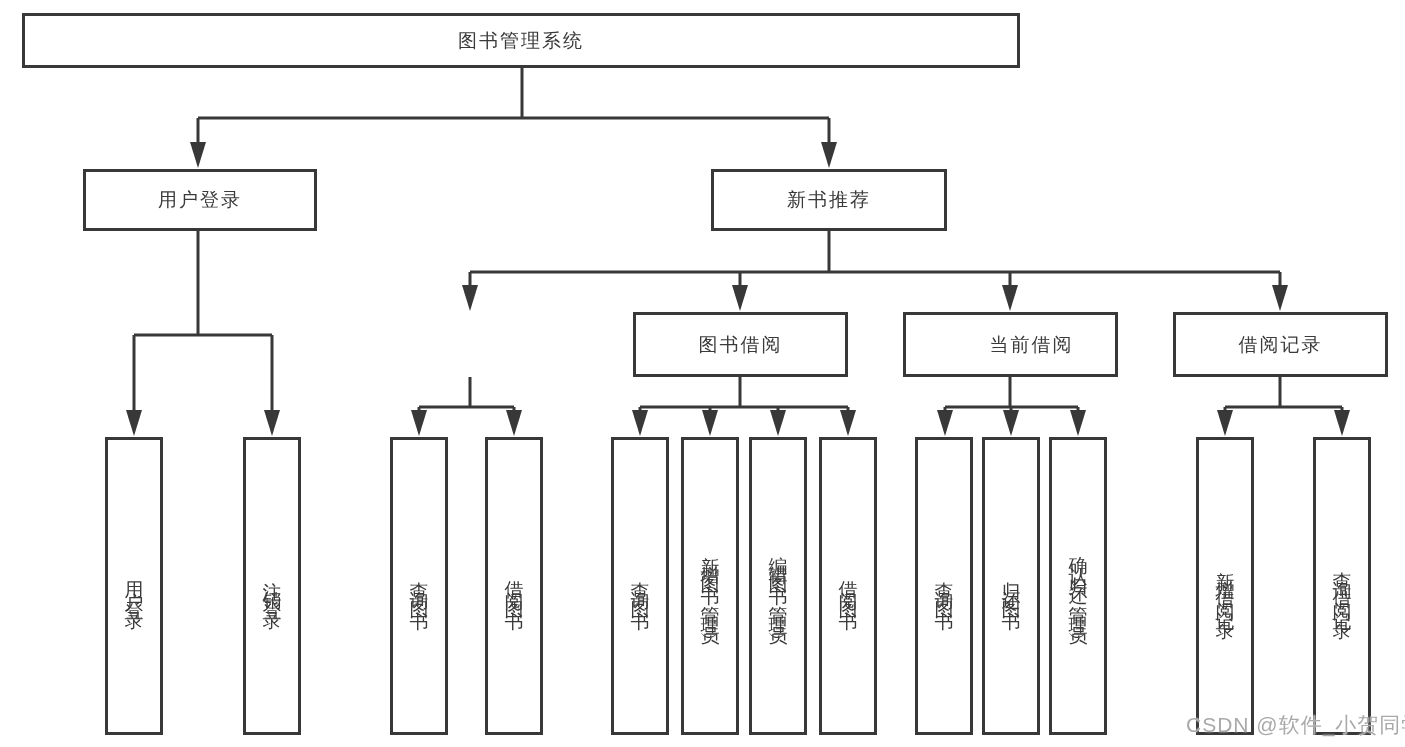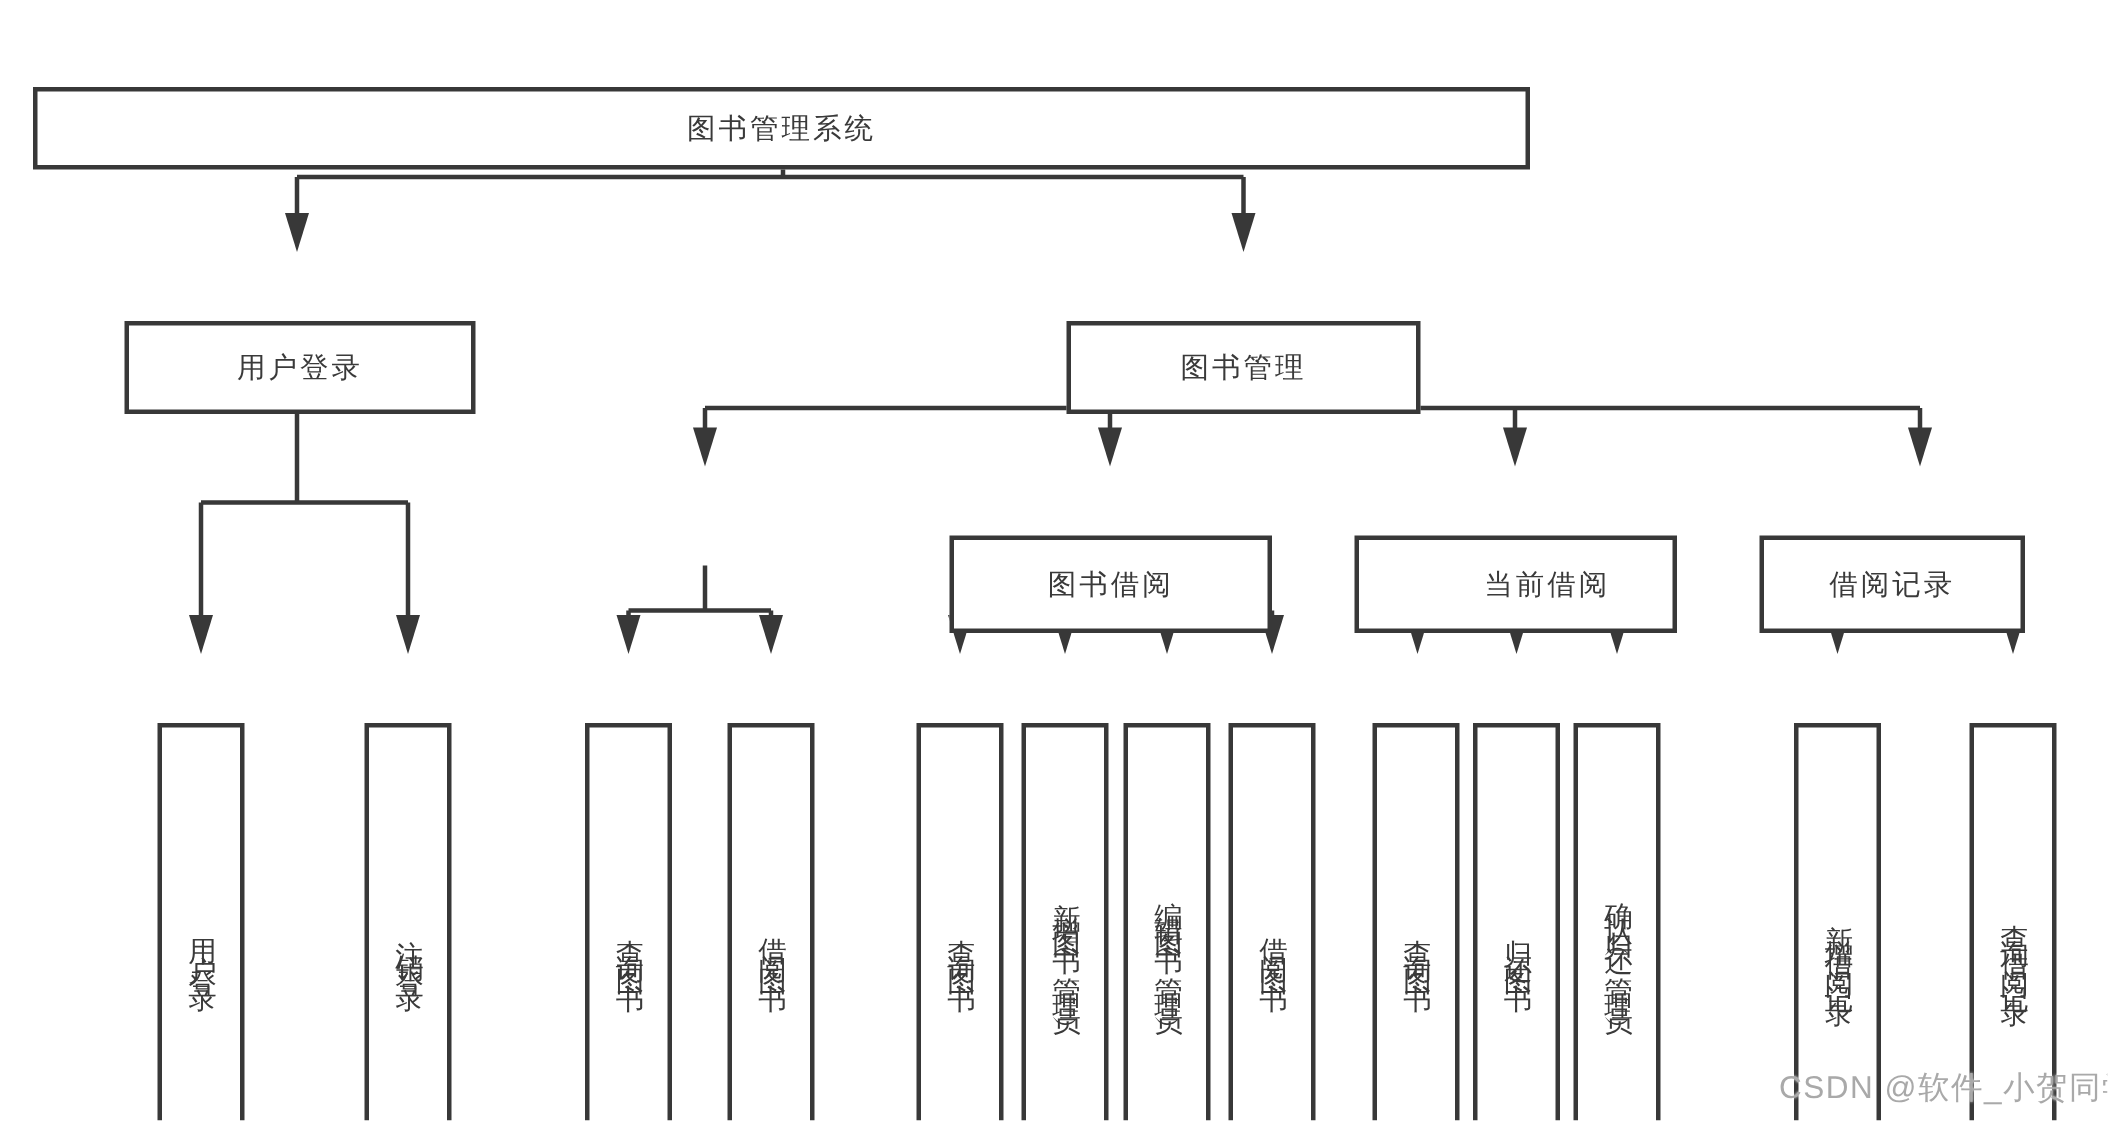--- a/index.html
+++ b/index.html
@@ -25,32 +25,31 @@
     background: #ffffff;
     border: 3px solid #383838;
     color: #3a3a3a;
     display: flex;
     align-items: center;
     justify-content: center;
     font-size: 19px;
     letter-spacing: 2px;
     z-index: 1;
     text-align: center;
-    margin-top: 45px;
   }
   
   .n-root { left: 22px;  top: 13px;  width: 998px; height: 55px; }
   
   .n-ul   { left: 83px;  top: 169px; width: 234px; height: 62px; }
   .n-bm   { left: 711px; top: 169px; width: 236px; height: 62px; }
   
   .n-l31  { left: 363px;  top: 312px; width: 215px; height: 65px; }
   .n-l32  { left: 633px;  top: 312px; width: 215px; height: 65px; }
   .n-l33  { left: 903px;  top: 312px; width: 215px; height: 65px; padding-left: 42px; }
-  .n-l34  { left: 1173px; top: 312px; width: 177px; height: 65px; }
+  .n-l34  { left: 1173px; top: 312px; width: 215px; height: 65px; }
   
   .tall {
     top: 437px;
     width: 58px;
     height: 298px;
     writing-mode: vertical-rl;
     text-orientation: mixed;
     letter-spacing: 10px;
     font-size: 19px;
   }
@@ -112,21 +111,21 @@
       <polygon points="1011,436 1003,410 1019,410"></polygon>
       <polygon points="1078,436 1070,410 1086,410"></polygon>
       <polygon points="1225,436 1217,410 1233,410"></polygon>
       <polygon points="1342,436 1334,410 1350,410"></polygon>
     </g>
   </svg>
 
   <div class="node n-root">图书管理系统</div>
 
   <div class="node n-ul">用户登录</div>
-  <div class="node n-bm">图书管理</div>
+  <div class="node n-bm">新书推荐</div>
 
   <div class="node n-l32">图书借阅</div>
   <div class="node n-l33">当前借阅</div>
   <div class="node n-l34">借阅记录</div>
 
   <div class="node tall n-ul1">用户登录</div>
   <div class="node tall n-ul2">注销登录</div>
 
   <div class="node tall n-nb1">查询图书</div>
   <div class="node tall n-nb2">借阅图书</div>

